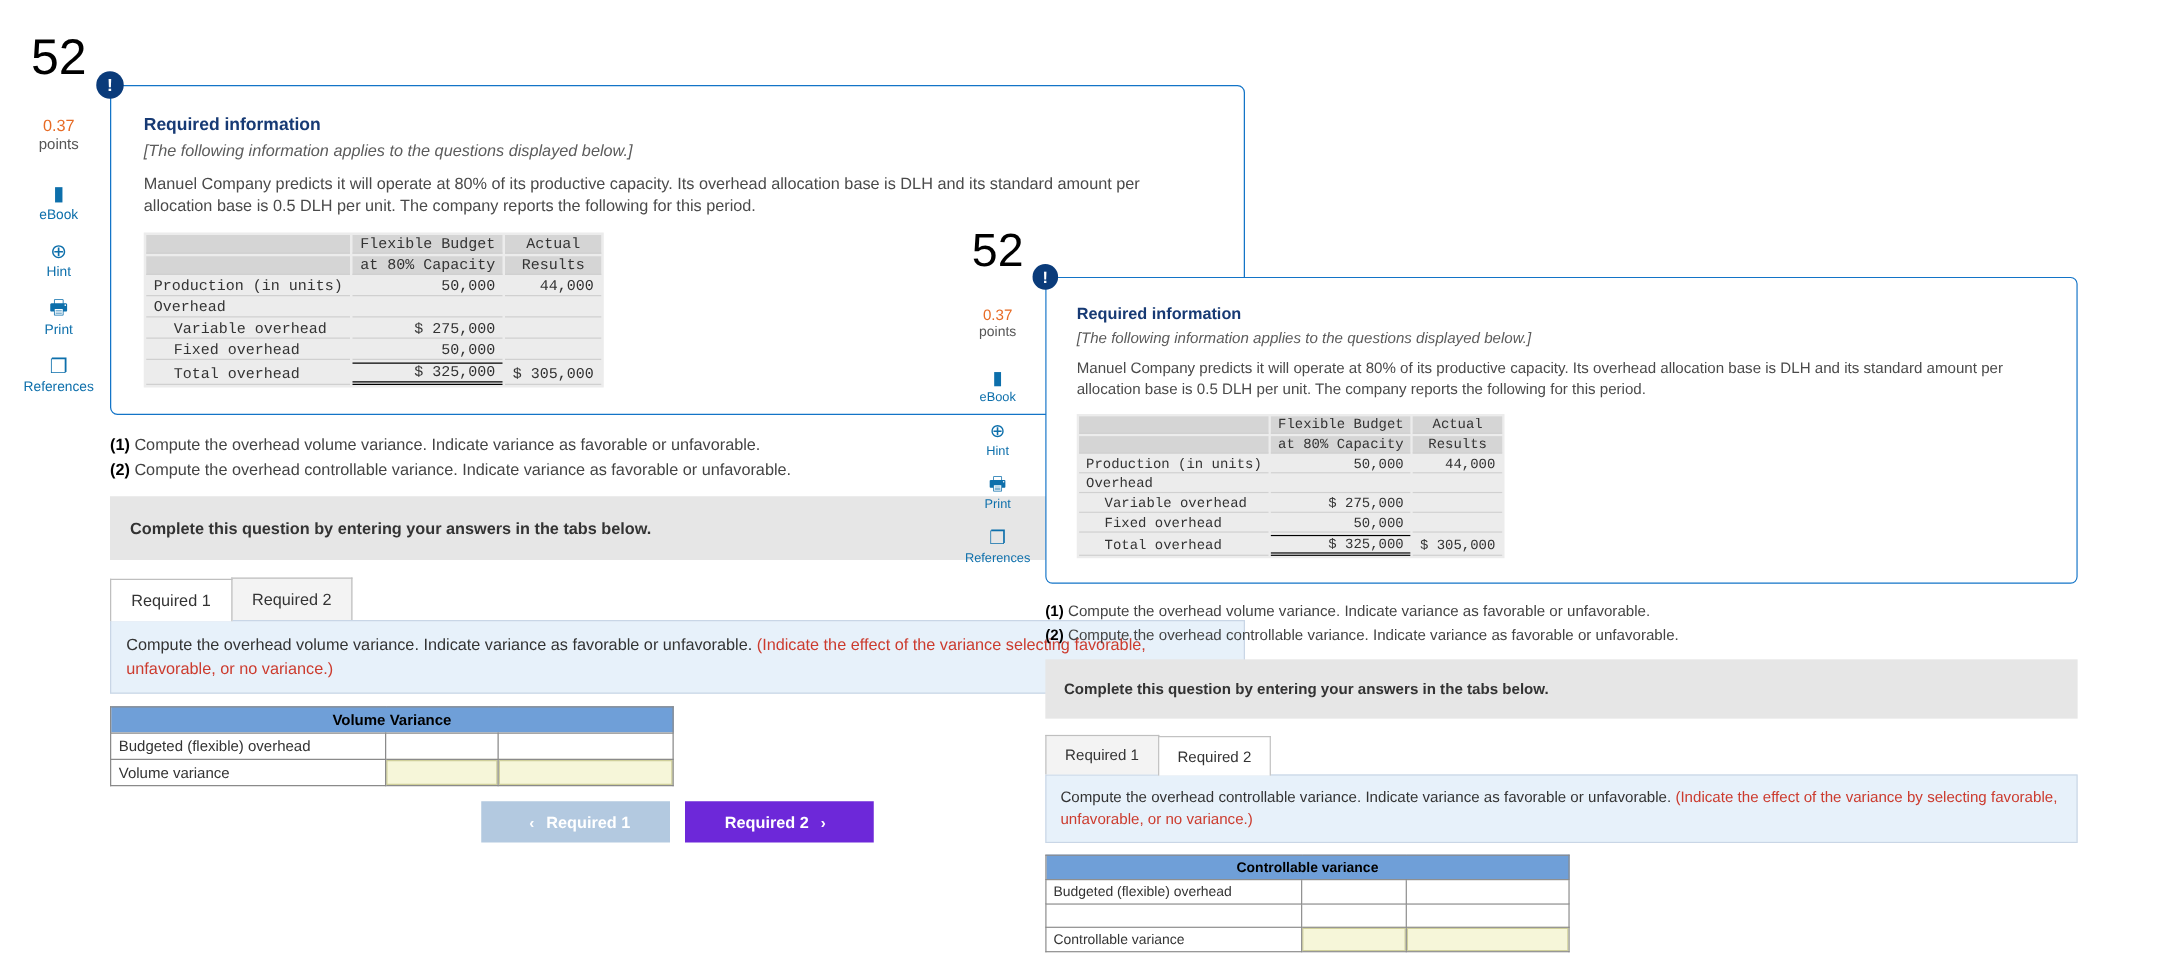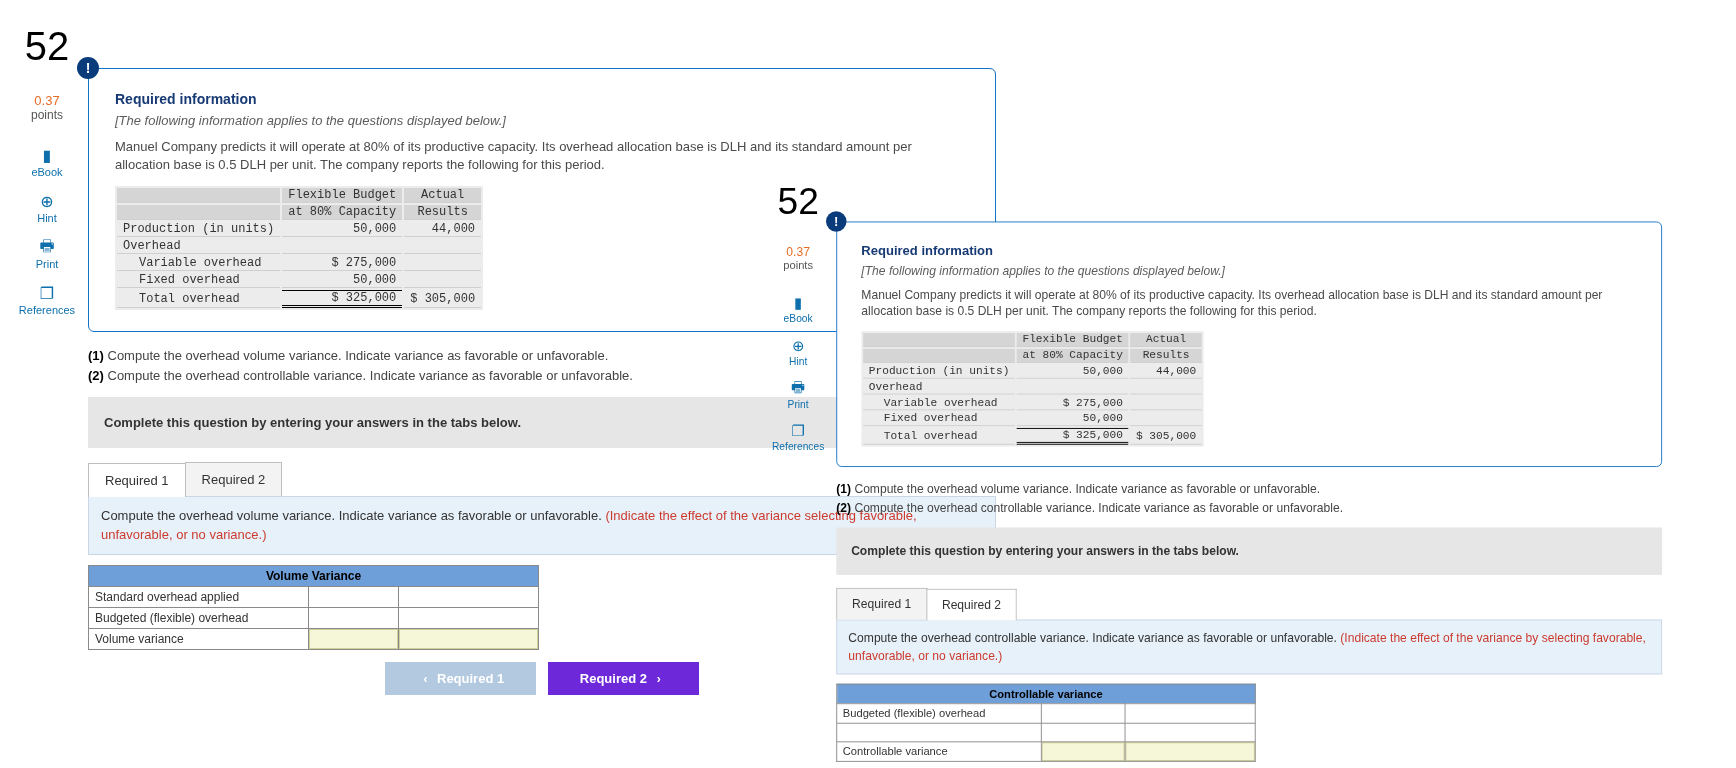--- a/index.html
+++ b/index.html
@@ -189,25 +189,20 @@
       <span>Compute the overhead volume variance. Indicate variance as favorable or unfavorable. </span><span class="red">(Indicate the effect of the variance selecting favorable, unfavorable, or no variance.)</span>
     </div>
 
     <div class="ans-wrap">
       <table class="ans-tbl">
         <tbody>
             <tr>
           <th colspan="3">Volume Variance</th>
         </tr>
         <tr>
-          <td class="lbl">Standard overhead applied</td>
-          <td class="cell-a"></td>
-          <td class="cell-b"></td>
-        </tr>
-        <tr>
           <td class="lbl">Budgeted (flexible) overhead</td>
           <td class="cell-a"></td>
           <td class="cell-b"></td>
         </tr>
         <tr class="inp">
           <td class="lbl">Volume variance</td>
           <td class="cell-a"></td>
           <td class="cell-b"></td>
         </tr>
       </tbody>

